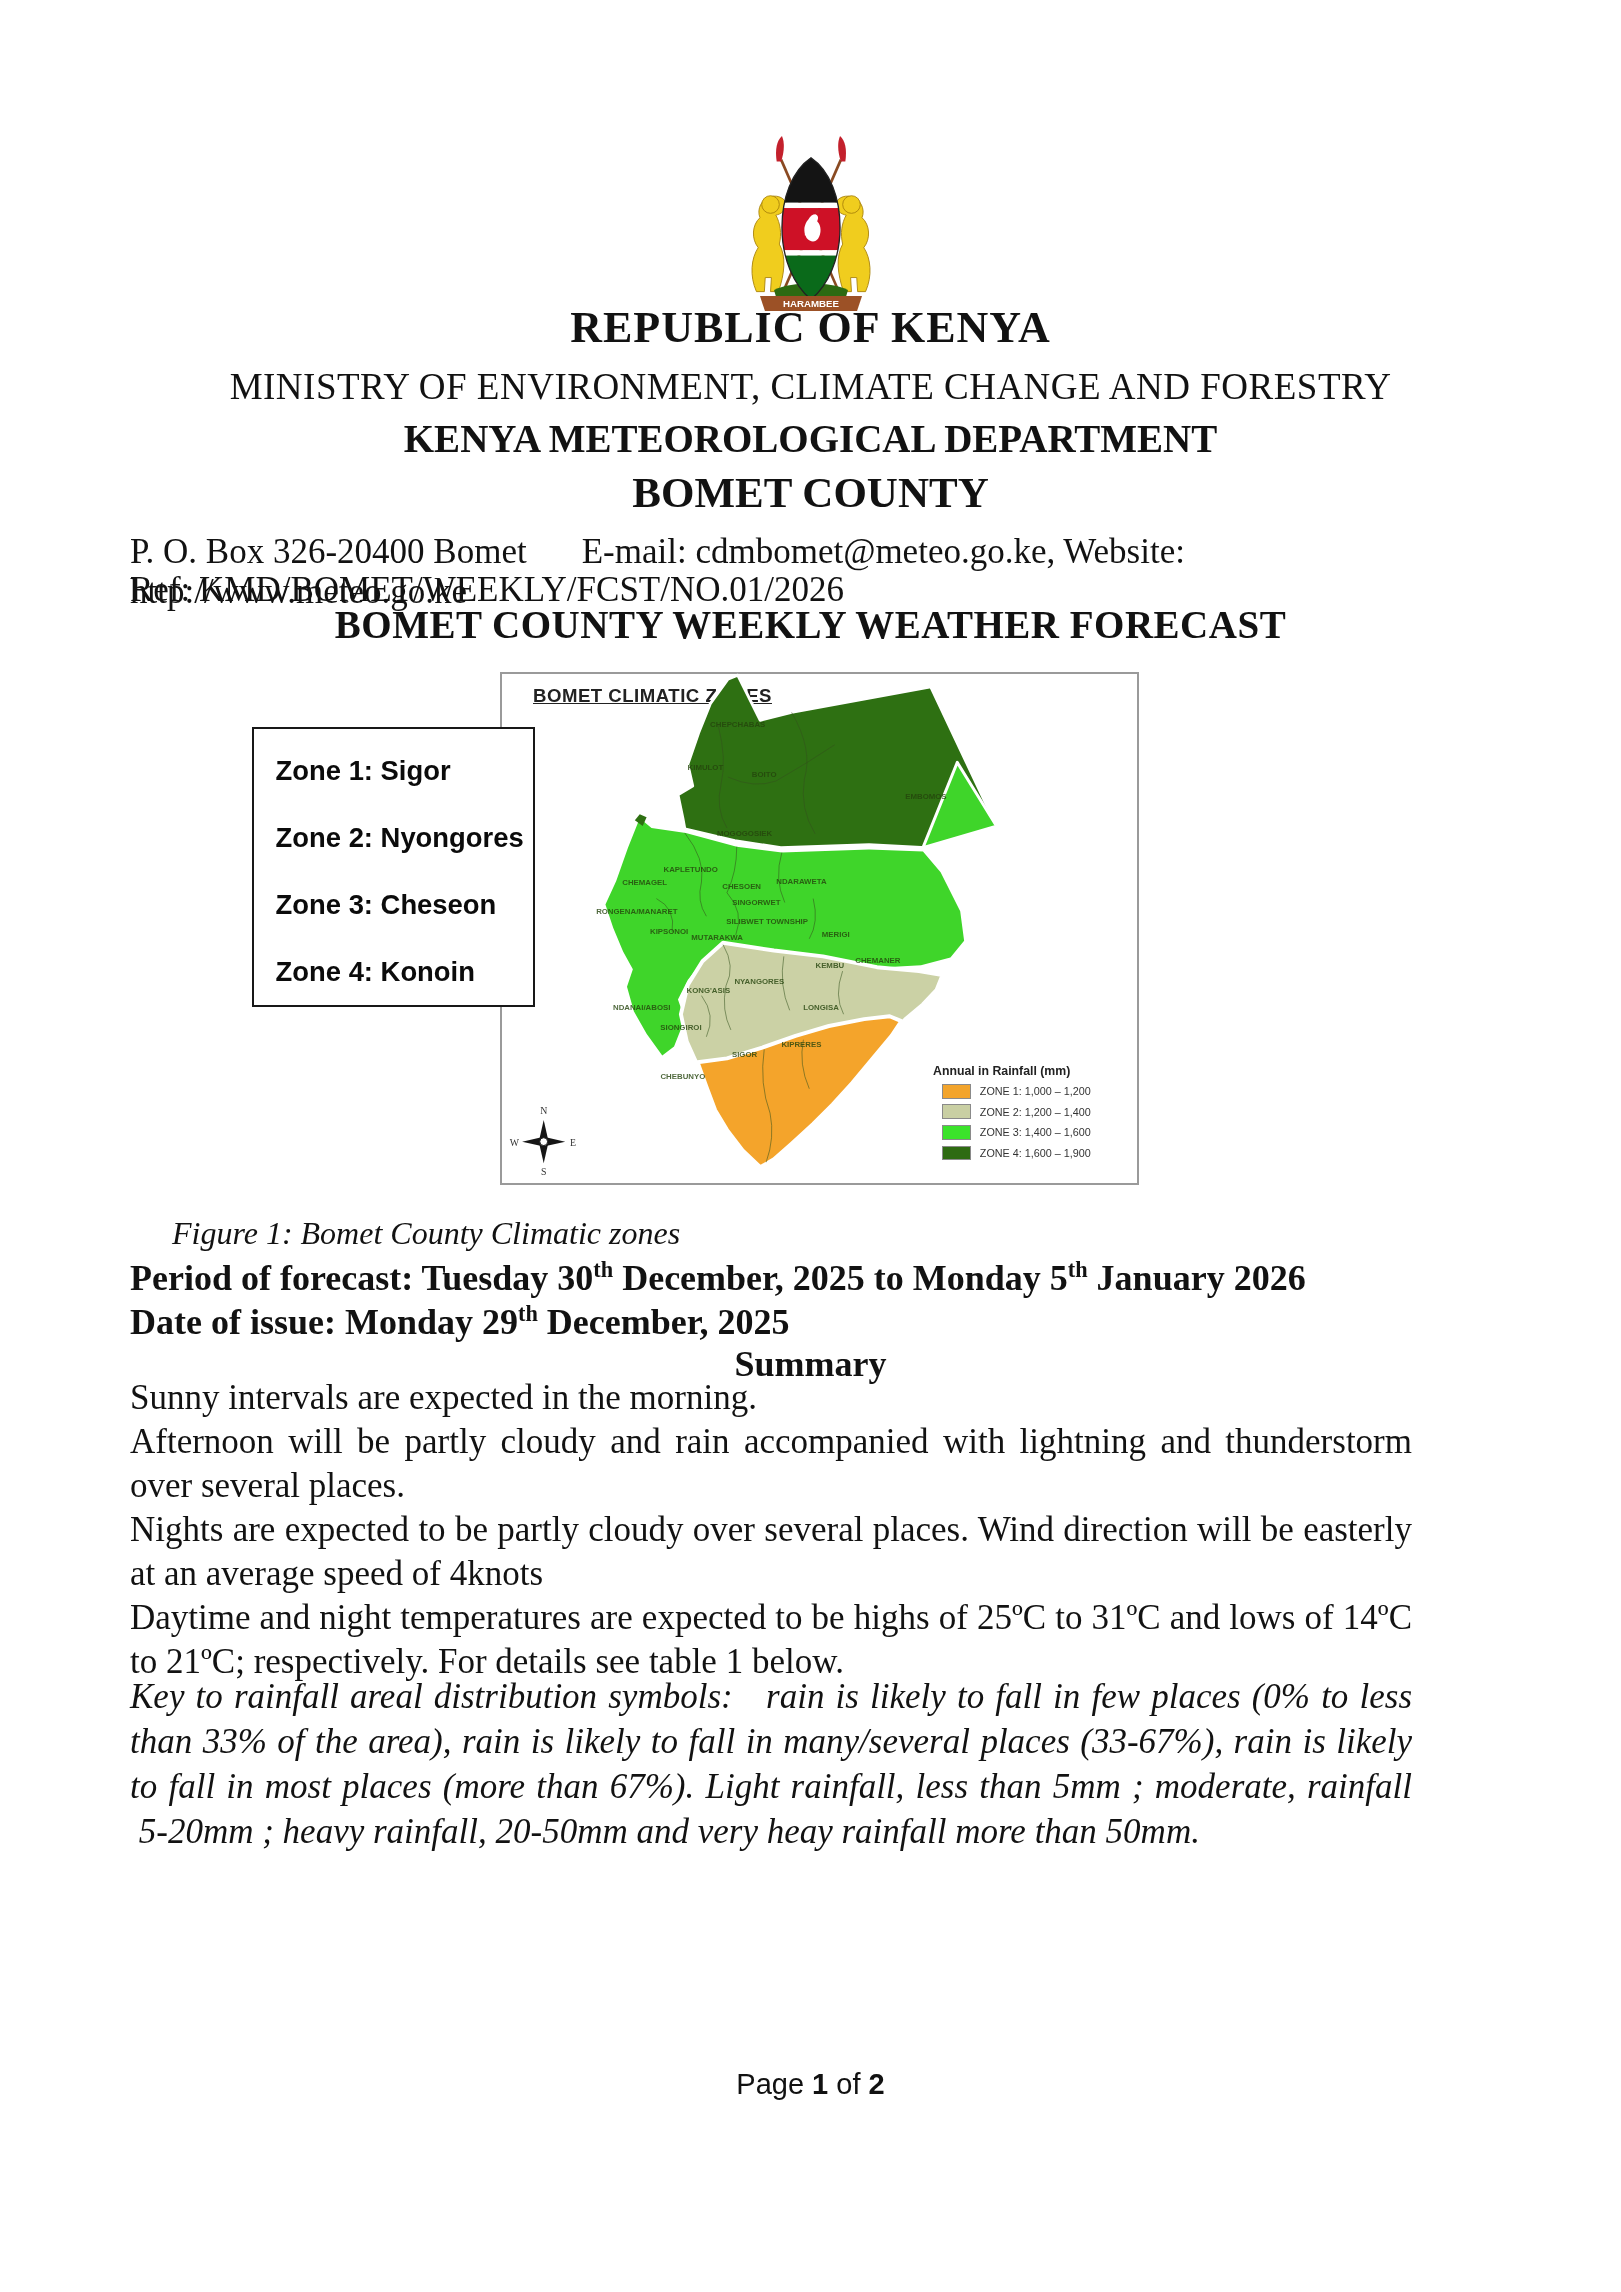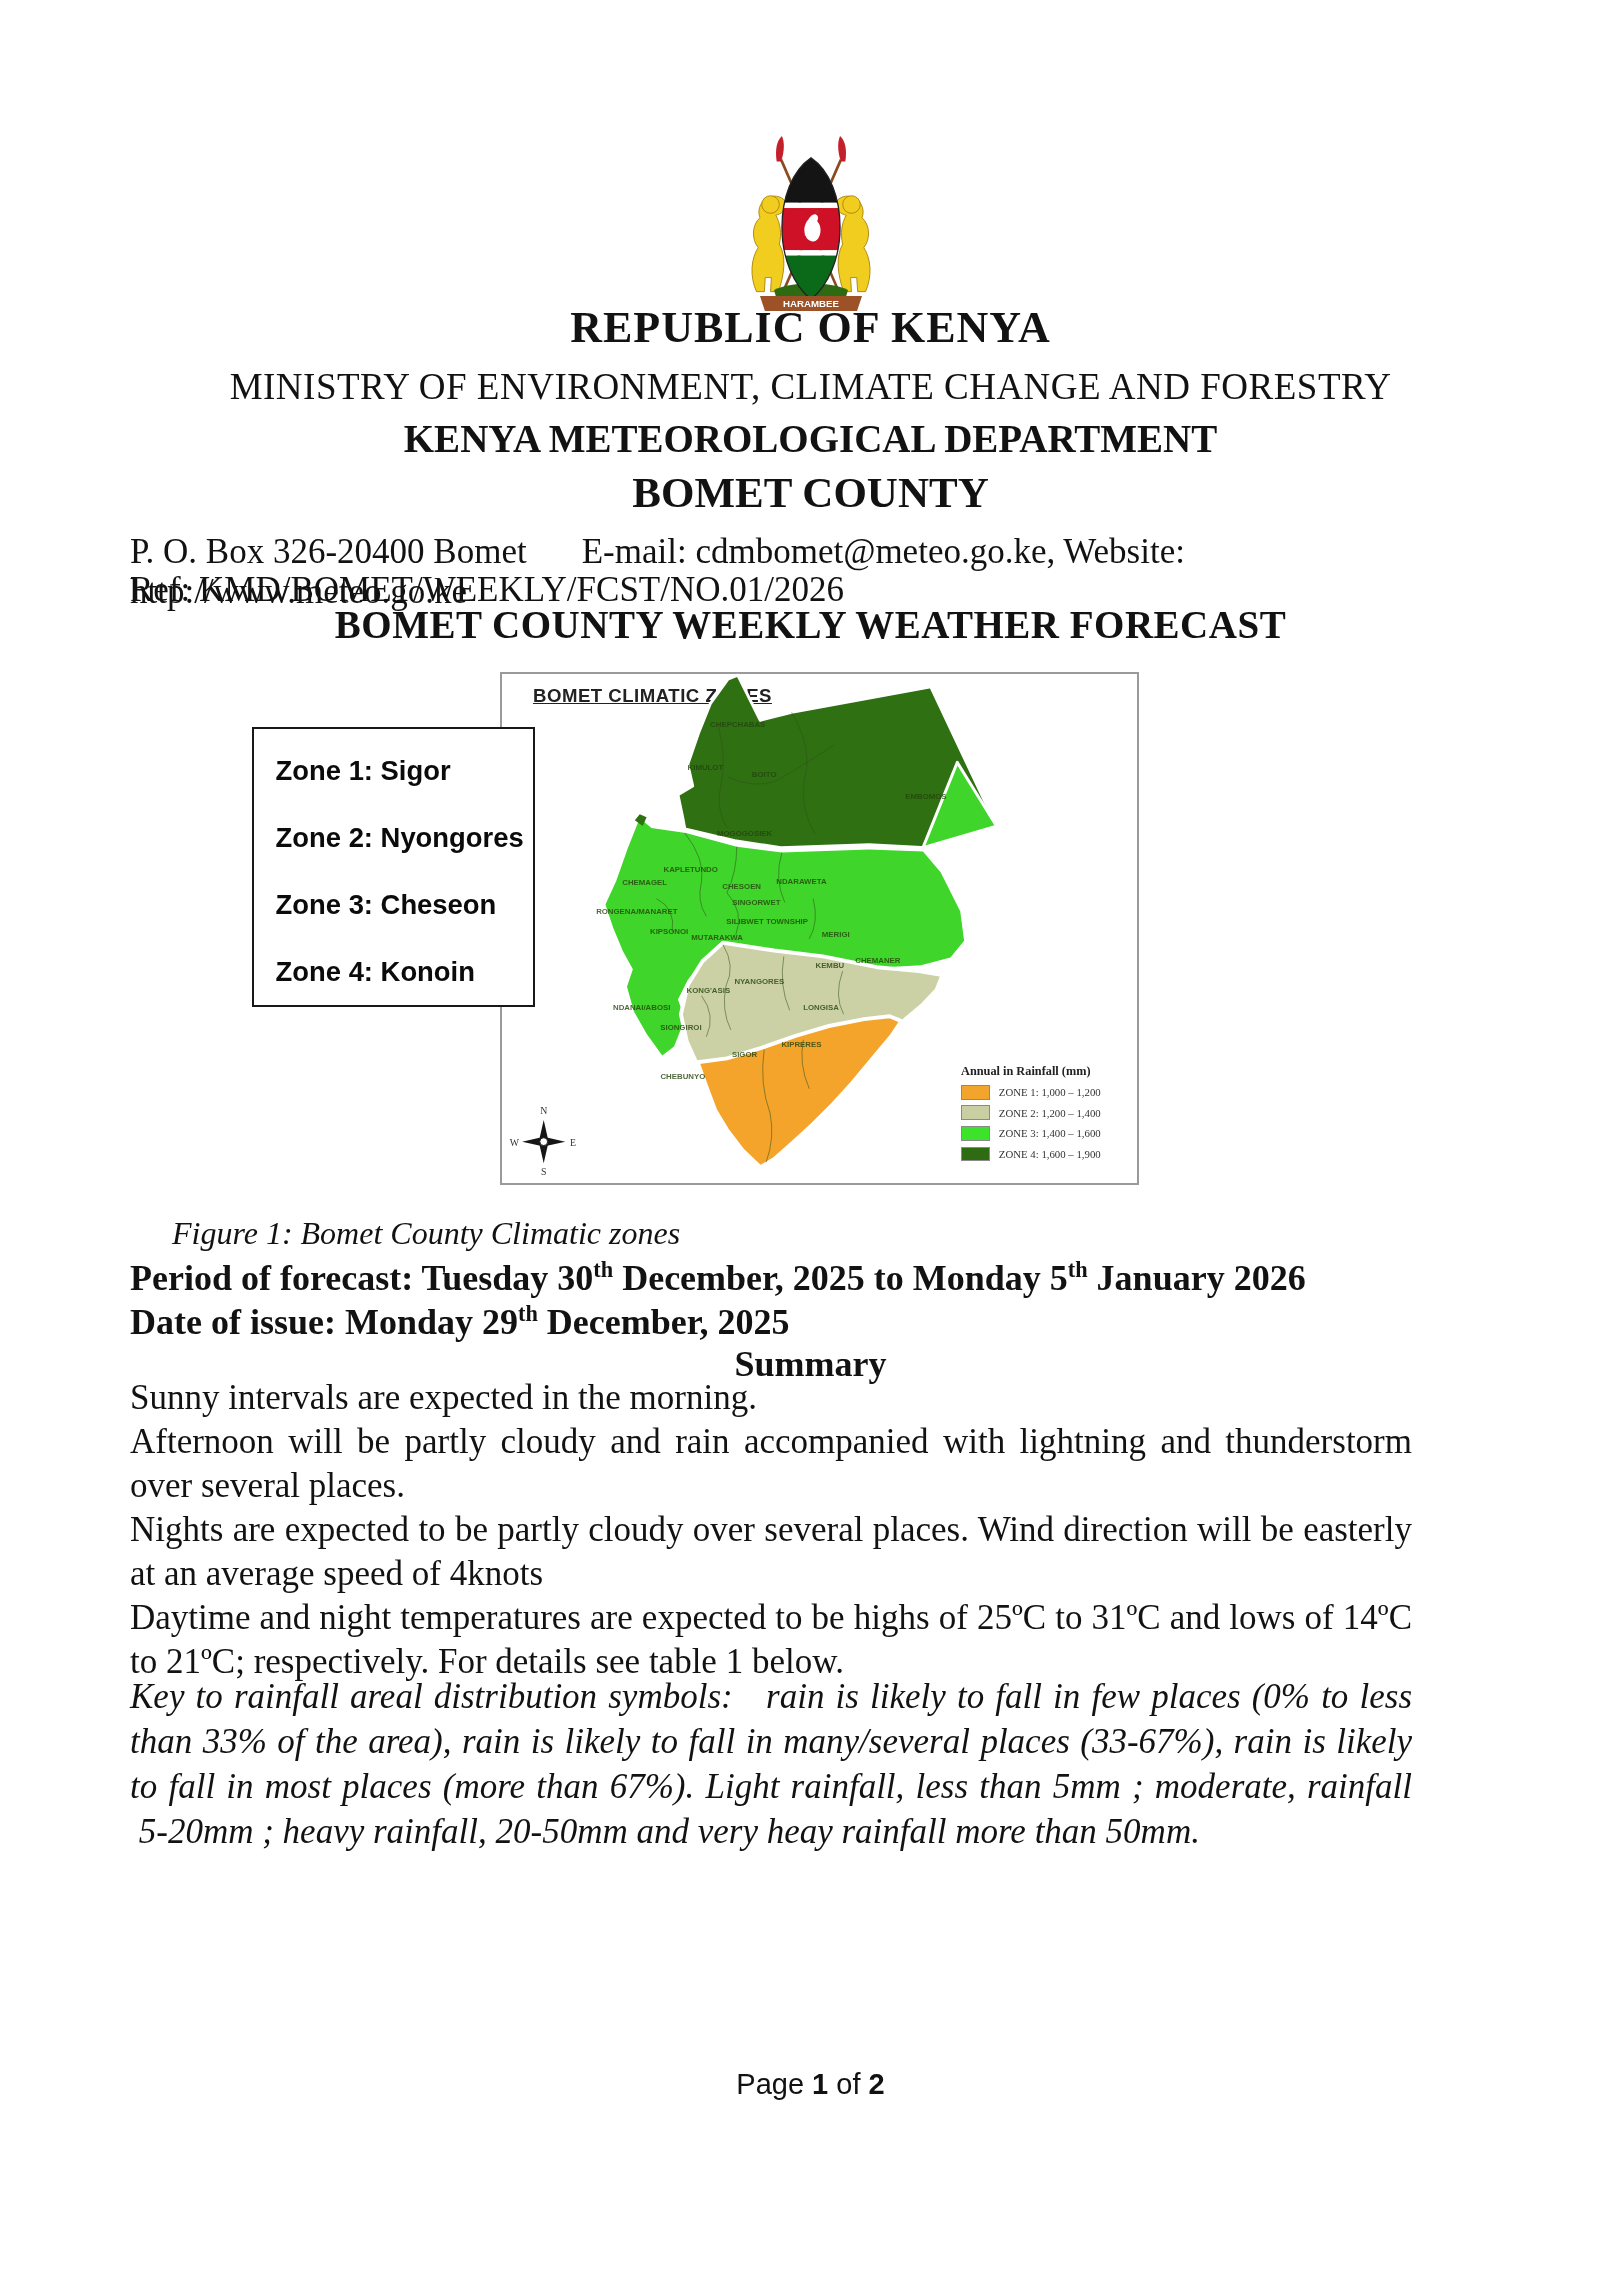--- a/index.html
+++ b/index.html
@@ -28,25 +28,25 @@
   
   .map-figure{left:500px;top:672px;width:635px;height:509px;border:2px solid #9a9a9a;background:#fff;}
   .map-title{
     position:absolute;left:31px;top:10.8px;
     font-family:"Liberation Sans","DejaVu Sans",sans-serif;
     font-weight:bold;font-size:18.6px;letter-spacing:0.5px;color:#222;
     text-decoration:underline;
   }
   .map-svg{left:480px;top:671px;width:686px;height:514px;}
   .rain-legend{
-    left:961px;top:1064px;width:186px;
-    font-family:Liberation Serif, serif;color:#333;
+    left:933px;top:1064px;width:186px;
+    font-family:Liberation Sans, sans-serif;color:#333;
   }
   .rain-legend .rl-title{font-weight:bold;font-size:12.3px;color:#222;margin-bottom:3.9px;}
-  .rl-row{display:flex;align-items:center;margin-top:5.9px;}
+  .rl-row{display:flex;align-items:center;margin-top:5.9px;margin-left:9px;}
   .rl-swatch{width:29px;height:14.7px;margin-right:8.8px;border:1px solid #8a8a8a;box-sizing:border-box;flex:0 0 auto;}
   .rl-label{font-size:10.8px;white-space:nowrap;}
   .zone-key-box{
     left:252px;top:727px;width:283px;height:280px;
     border:2px solid #181818;background:#fff;box-sizing:border-box;
     padding:7.8px 0 0 21.6px;
     font-family:"Liberation Sans","DejaVu Sans",sans-serif;
   }
   .zone-key-line{font-size:27.4px;font-weight:bold;color:#0b0b0b;line-height:67px;height:67px;}
 

